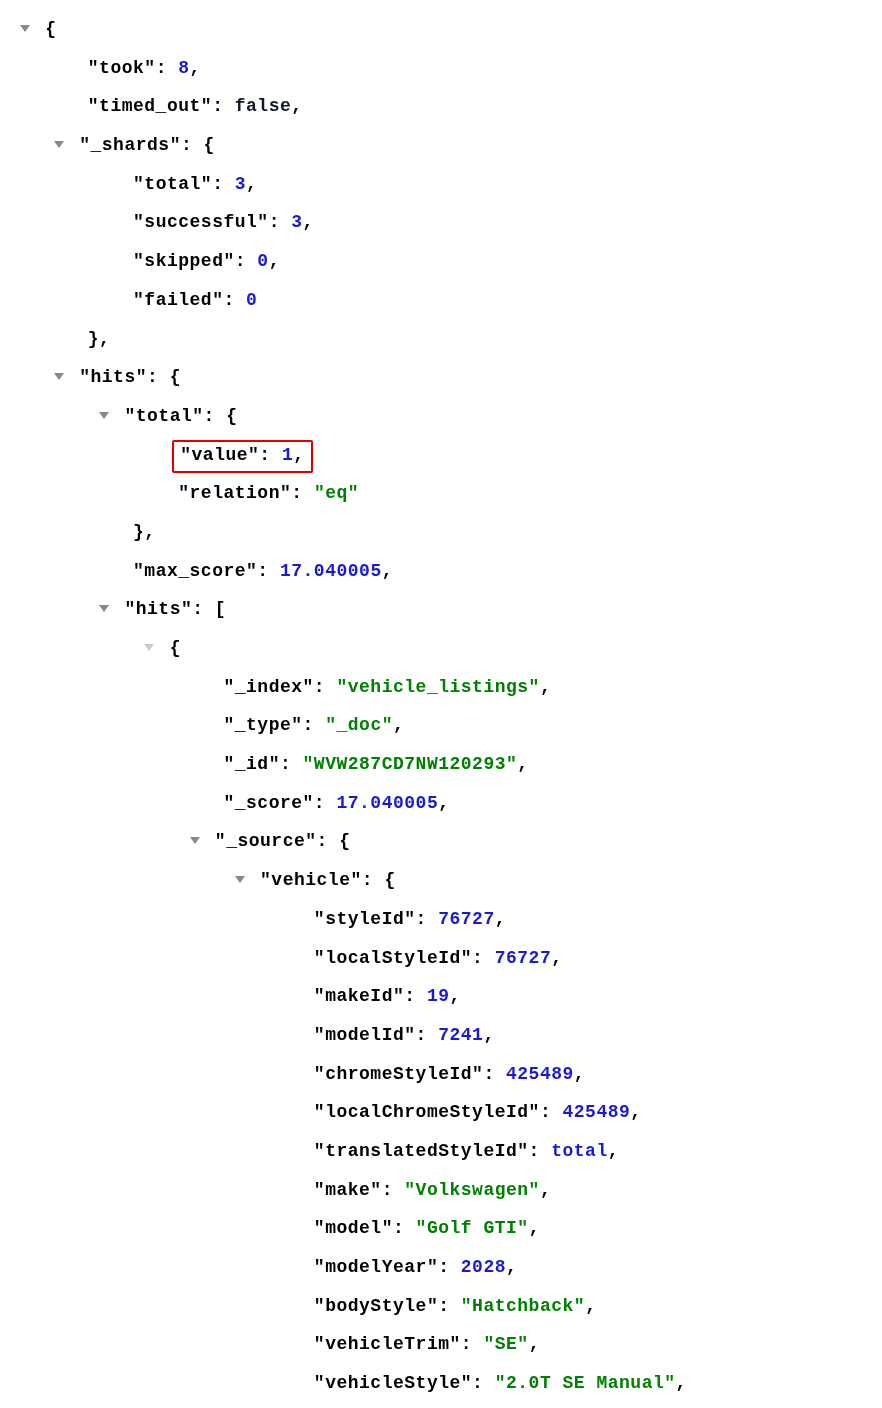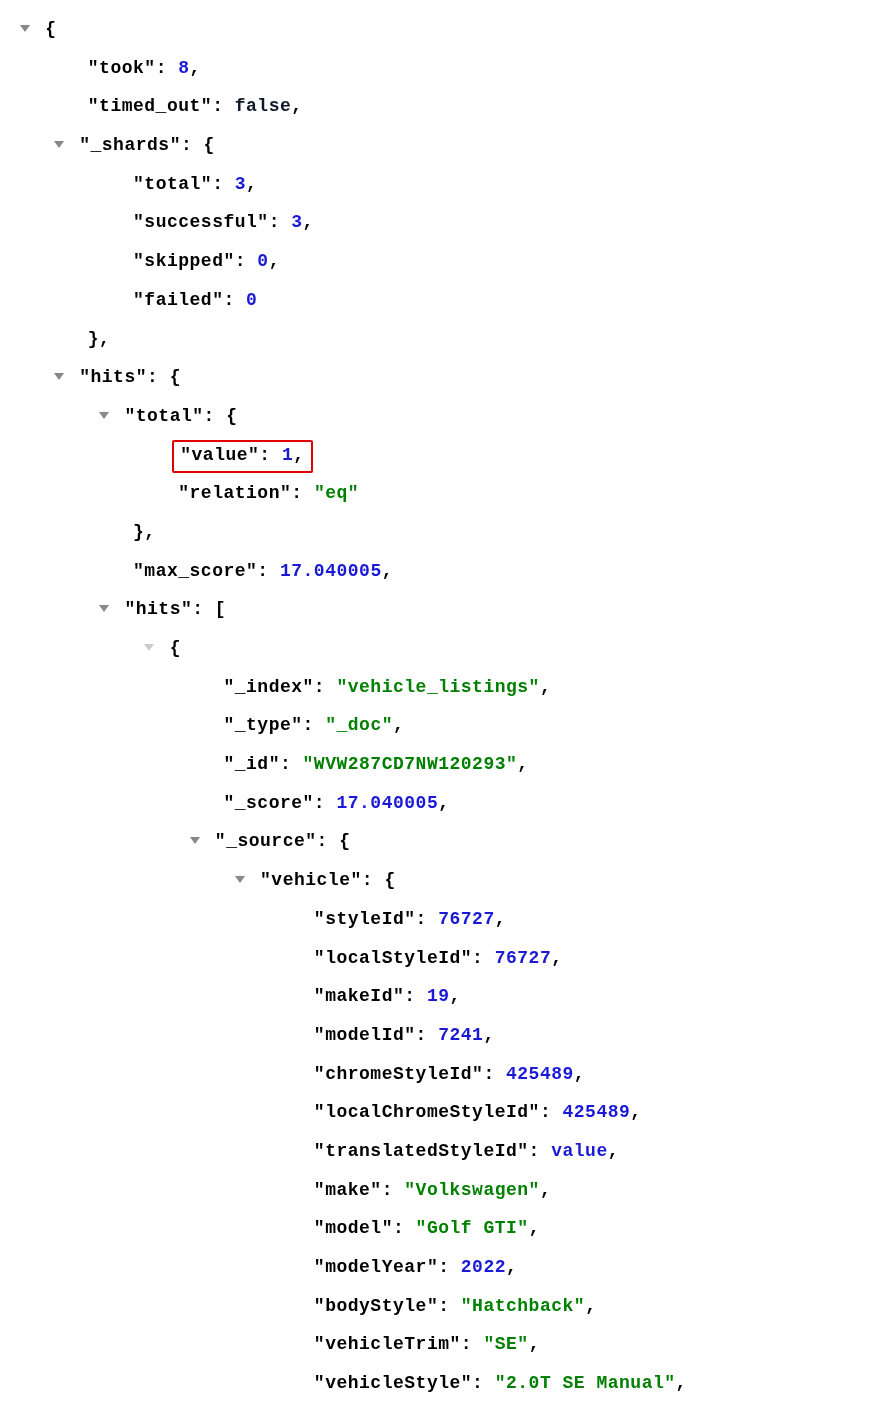--- a/index.html
+++ b/index.html
@@ -103,27 +103,27 @@
 <div class="line">                          <span class="key">"localStyleId"</span><span class="punc">: </span><span class="num">76727</span><span class="punc">,</span></div>
 
 <div class="line">                          <span class="key">"makeId"</span><span class="punc">: </span><span class="num">19</span><span class="punc">,</span></div>
 
 <div class="line">                          <span class="key">"modelId"</span><span class="punc">: </span><span class="num">7241</span><span class="punc">,</span></div>
 
 <div class="line">                          <span class="key">"chromeStyleId"</span><span class="punc">: </span><span class="num">425489</span><span class="punc">,</span></div>
 
 <div class="line">                          <span class="key">"localChromeStyleId"</span><span class="punc">: </span><span class="num">425489</span><span class="punc">,</span></div>
 
-<div class="line">                          <span class="key">"translatedStyleId"</span><span class="punc">: </span><span class="null">value</span><span class="punc">,</span></div>
+<div class="line">                          <span class="key">"translatedStyleId"</span><span class="punc">: </span><span class="null">total</span><span class="punc">,</span></div>
 
 <div class="line">                          <span class="key">"make"</span><span class="punc">: </span><span class="str">"Volkswagen"</span><span class="punc">,</span></div>
 
 <div class="line">                          <span class="key">"model"</span><span class="punc">: </span><span class="str">"Golf GTI"</span><span class="punc">,</span></div>
 
-<div class="line">                          <span class="key">"modelYear"</span><span class="punc">: </span><span class="num">2022</span><span class="punc">,</span></div>
+<div class="line">                          <span class="key">"modelYear"</span><span class="punc">: </span><span class="num">2028</span><span class="punc">,</span></div>
 
 <div class="line">                          <span class="key">"bodyStyle"</span><span class="punc">: </span><span class="str">"Hatchback"</span><span class="punc">,</span></div>
 
 <div class="line">                          <span class="key">"vehicleTrim"</span><span class="punc">: </span><span class="str">"SE"</span><span class="punc">,</span></div>
 
 <div class="line">                          <span class="key">"vehicleStyle"</span><span class="punc">: </span><span class="str">"2.0T SE Manual"</span><span class="punc">,</span></div>
 
 </div>
 
 </body></html>

